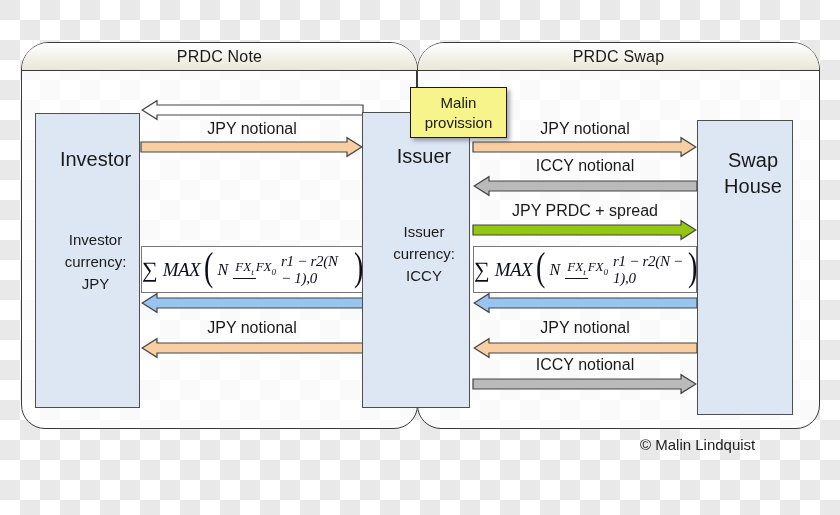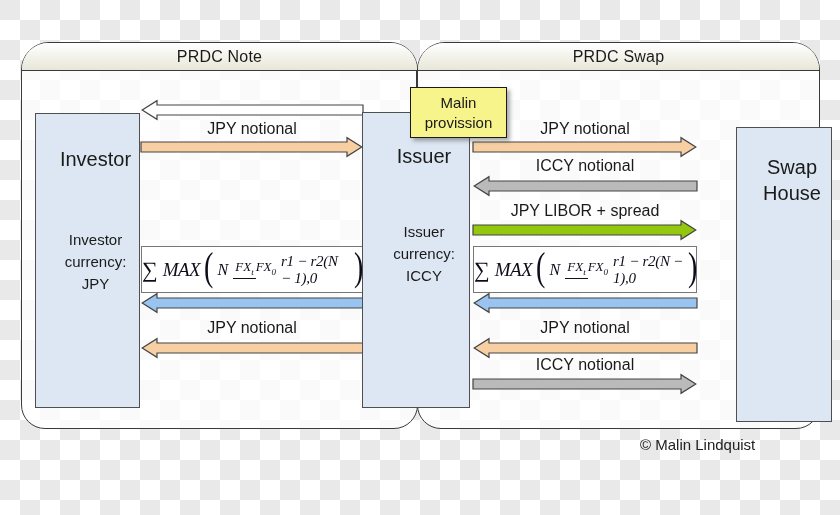--- a/index.html
+++ b/index.html
@@ -103,21 +103,21 @@
   <div class="flow-label" style="left:473px; top:120px; width:224px;">JPY notional</div>
   <svg class="arrow" style="left:473px; top:137px;" width="224" height="20" viewBox="0 0 224 20">
     <polygon points="0,5 208,5 208,0.7 222.8,10 208,19.3 208,15 0,15" fill="#f8cfa2"></polygon>
   </svg>
 
   <div class="flow-label" style="left:473px; top:157px; width:224px;">ICCY notional</div>
   <svg class="arrow" style="left:473px; top:176px;" width="224" height="20" viewBox="0 0 224 20">
     <polygon points="224,5 16,5 16,0.7 1.2,10 16,19.3 16,15 224,15" fill="#bababa"></polygon>
   </svg>
 
-  <div class="flow-label" style="left:473px; top:202px; width:224px;">JPY LIBOR + spread</div>
+  <div class="flow-label" style="left:473px; top:202px; width:224px;">JPY PRDC + spread</div>
   <svg class="arrow" style="left:473px; top:220px;" width="224" height="20" viewBox="0 0 224 20">
     <polygon points="0,5 208,5 208,0.7 222.8,10 208,19.3 208,15 0,15" fill="#93c80e"></polygon>
   </svg>
 
   <div class="formula-box" style="left:473px; top:246px; width:224px;">
     <span class="f-sigma">∑</span>
     <span class="f-func">MAX</span>
     <span class="f-paren">(</span>
     <span class="f-n">N</span>
     <span class="frac">
@@ -148,21 +148,21 @@
 JPY</div>
   </div>
 
   <div class="entity" style="left: 362px; top: 112px; width: 108px; height: 296px; background: rgb(221, 231, 243);">
     <div class="etitle" style="top:30px;">Issuer</div>
     <div class="esub preline" style="top:108px;">Issuer
 currency:
 ICCY</div>
   </div>
 
-  <div class="entity" style="left: 697px; top: 127px; width: 96px; height: 295px; background: rgb(221, 231, 243); margin-left: 39px;">
+  <div class="entity" style="left: 697px; top: 120px; width: 96px; height: 295px; background: rgb(221, 231, 243);">
     <div class="etitle preline" style="top:26px;">Swap
 House</div>
   </div>
 
   <div class="sticky preline" style="background: rgb(246, 244, 138);">Malin
 provission</div>
 
   <div class="watermark">© Malin Lindquist</div>
 
 </div>

